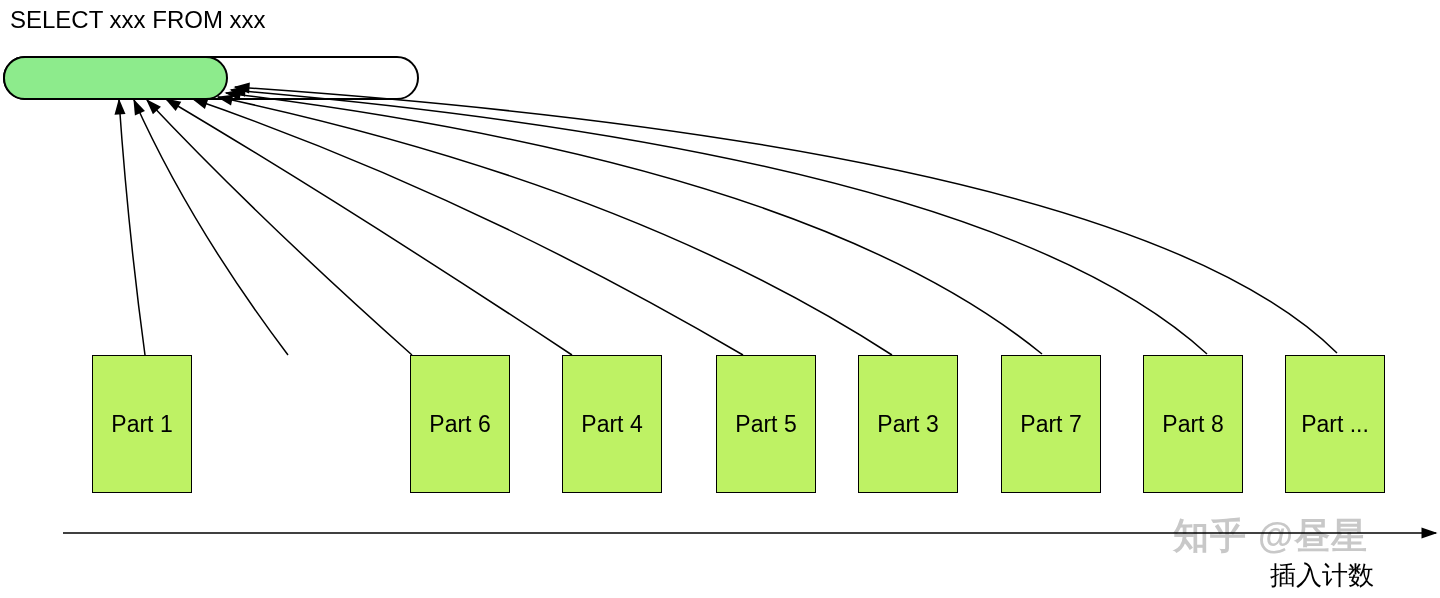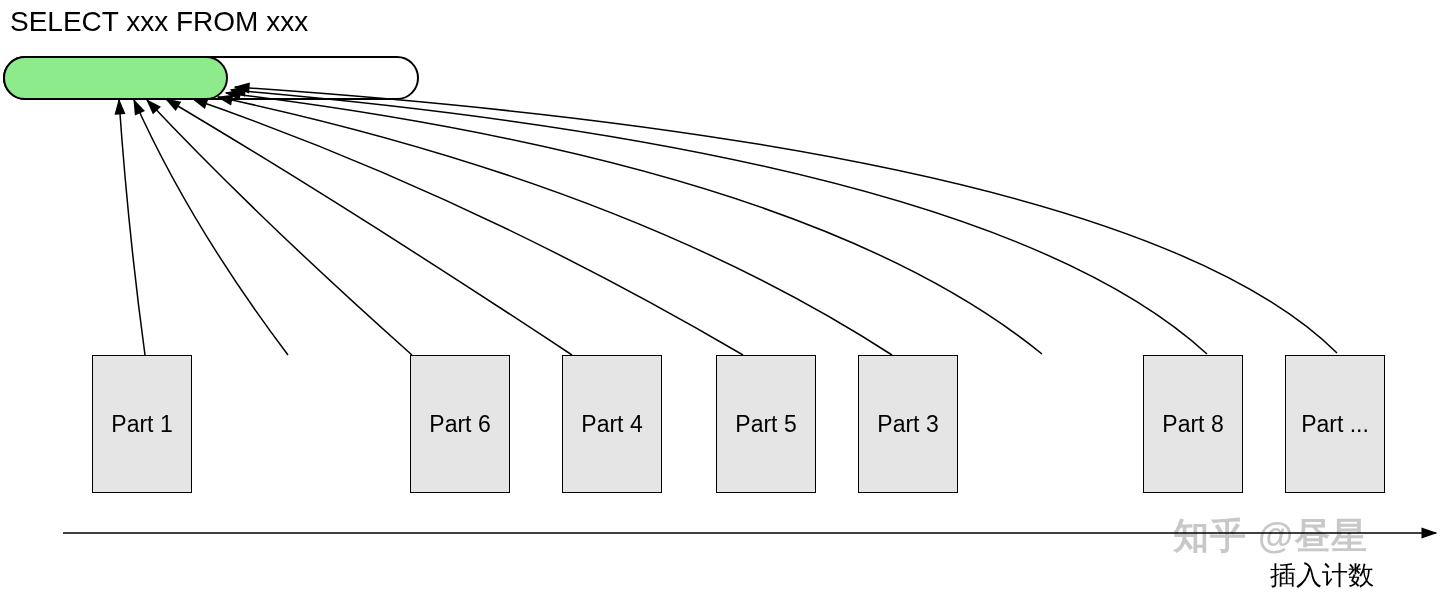--- a/index.html
+++ b/index.html
@@ -8,37 +8,37 @@
     width: 1440px;
     height: 598px;
     background: #ffffff;
     overflow: hidden;
     font-family: "Liberation Sans", sans-serif;
   }
   .title {
     position: absolute;
     left: 10px;
     top: 6px;
-    font-size: 28px;
+    font-size: 24px;
     color: #000000;
     white-space: nowrap;
   }
   .diagram-svg {
     position: absolute;
     left: 0;
     top: 0;
     z-index: 2;
   }
   .part-box {
     position: absolute;
     top: 355px;
     width: 100px;
     height: 138px;
     border: 1.5px solid #000000;
-    background: #e5e5e5;
+    background: #bef264;
     box-sizing: border-box;
     display: flex;
     align-items: center;
     justify-content: center;
     z-index: 3;
   }
   .part-label {
     font-size: 23px;
     color: #000000;
     white-space: nowrap;
@@ -103,20 +103,23 @@
   </div>
   <div class="part-box" style="left:562px">
     <span class="part-label">Part 4</span>
   </div>
   <div class="part-box" style="left:716px">
     <span class="part-label">Part 5</span>
   </div>
   <div class="part-box" style="left:858px">
     <span class="part-label">Part 3</span>
   </div>
+  <div class="part-box" style="left:1001px">
+    <span class="part-label">Part 7</span>
+  </div>
   <div class="part-box" style="left:1143px">
     <span class="part-label">Part 8</span>
   </div>
   <div class="part-box" style="left:1285px">
     <span class="part-label">Part ...</span>
   </div>
 
   <div class="axis-label">插入计数</div>
 
 </div>

